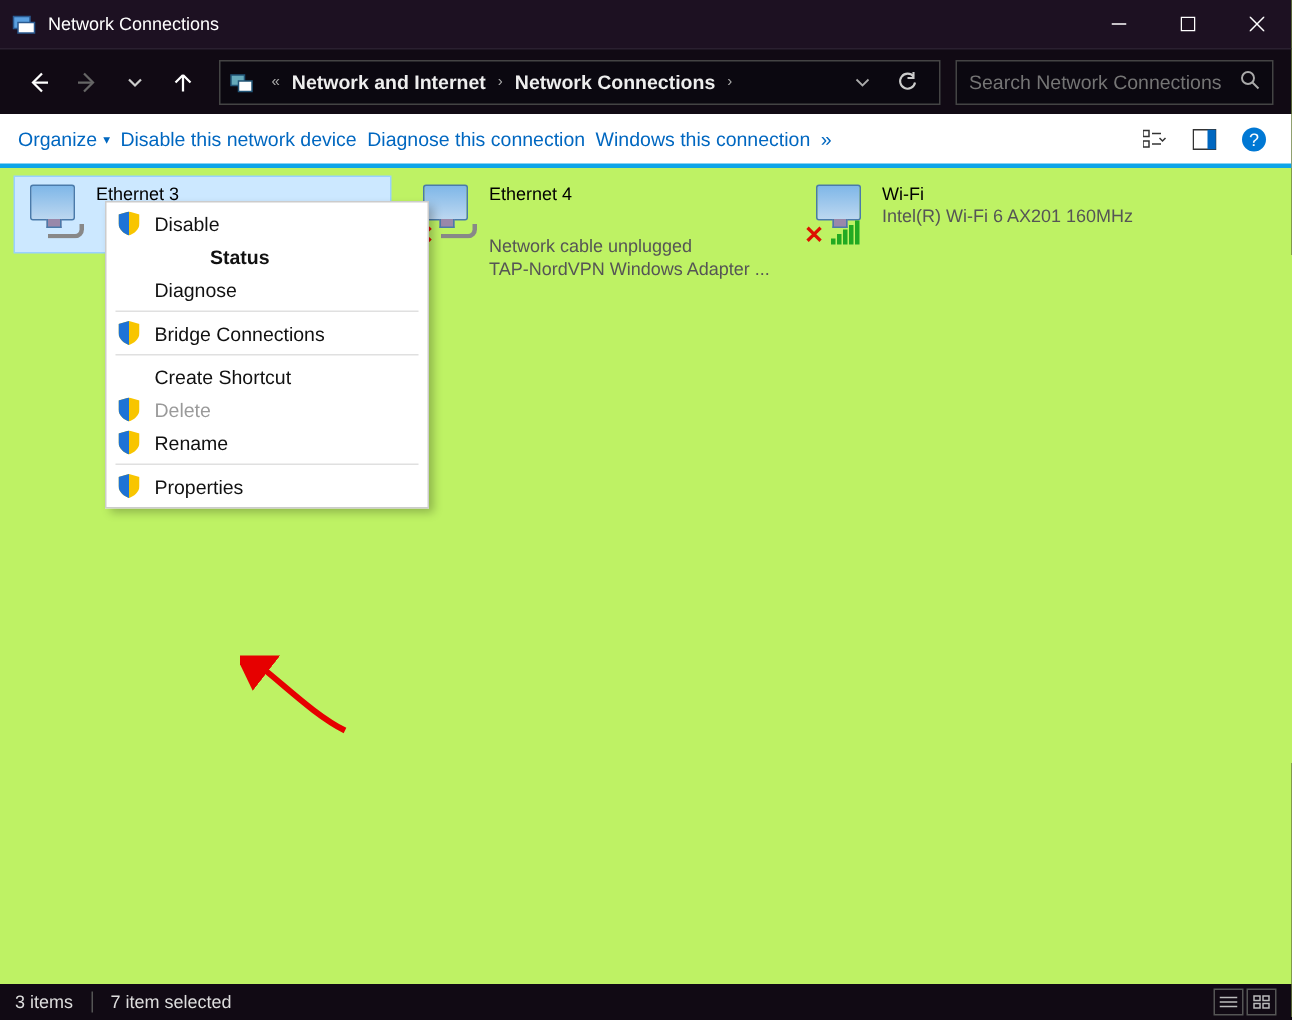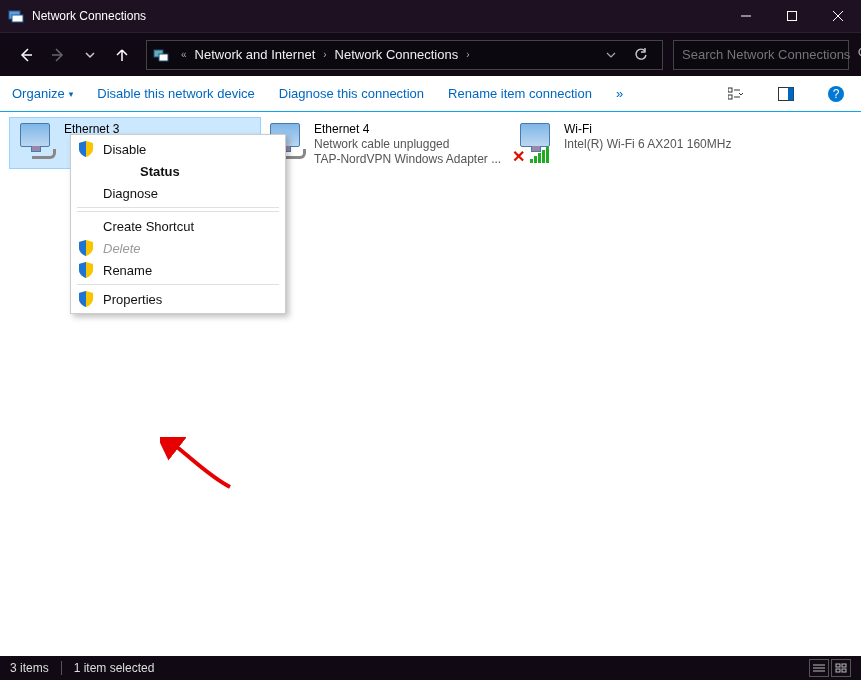--- a/index.html
+++ b/index.html
@@ -7,56 +7,56 @@
     .titlebar { height: 32px; background: #1d1122; display:flex; align-items:center; padding-left:8px; color:#fff;}
     .titlebar .icon { width:16px; height:16px; margin-right:8px; }
     .titlebar .title { font-size:12px; flex:1; }
     .titlebar .wbtn { width:46px; height:32px; display:flex; align-items:center; justify-content:center; color:#fff; }
 
     .toolbar1 { height:44px; background:#110a14; display:flex; align-items:center; padding:0 12px; gap:4px; border-top:1px solid #2a2030;}
     .navbtn { width:28px; height:28px; color:#ddd; display:flex; align-items:center; justify-content:center; }
     .navbtn.disabled { color:#666; }
     .addrbox { flex:1; height:30px; background:#0b0810; border:1px solid #444; margin:0 6px; display:flex; align-items:center; padding:0 6px; color:#eee; font-size:13px;}
     .addrbox .addicon { width:18px; height:16px; margin-right:6px; display:flex; align-items:flex-end;}
-    .addrbox .crumb { padding:0 4px; cursor:pointer; }
+    .addrbox .crumb { padding:0 4px; cursor:pointer;font-weight:bold; }
     .addrbox .car { font-size:10px; color:#aaa; padding:0 4px;}
     .addrend { width:30px; display:flex; align-items:center; justify-content:center; color:#ccc;}
-    .searchbox { width:176px; height:30px; background:#0b0810; border:1px solid #444; display:flex; align-items:center; padding:0 8px; color:#888; font-size:13px;}
+    .searchbox { width:212px; height:30px; background:#0b0810; border:1px solid #444; display:flex; align-items:center; padding:0 8px; color:#888; font-size:13px;}
     .searchbox input { flex:1; background:transparent; border:none; color:#ccc; font-size:13px; outline:none; }
     .searchbox .sicon { color:#aaa; font-size:13px;}
 
-    .cmdbar { height:36px; background:#fff; display:flex; align-items:center; padding:12px 12px; gap:24px; font-size:13px; color:#0067c0; border-bottom:1px solid #0ea5e9;}
+    .cmdbar { height:36px; background:#fff; display:flex; align-items:center; padding:12px 12px; gap:7px; font-size:13px; color:#0067c0; border-bottom:3px solid #0ea5e9;}
     .cmdbar .link { display:flex; align-items:center; cursor:pointer; }
     .cmdbar .drop::after { content:"▾"; font-size:9px; margin-left:4px;}
     .cmdbar .spacer { flex:1; }
     .cmdbar .ricon { width:26px; height:26px; color:#333; display:flex; align-items:center; justify-content:center; }
     .cmdbar .help { color:#0078d4;}
 
-    .content { flex:1; background:#ffffff; position:relative; display:flex; align-items:flex-start; padding:6px 10px; gap:0;}
+    .content { flex:1; background:#bef264; position:relative; display:flex; align-items:flex-start; padding:6px 10px; gap:12px;}
 
     .adapter { display:flex; width:250px; height:50px; padding:3px 2px; }
     .adapter.selected { background:#cce8ff; outline:1px solid #99d1ff; }
     .adapter .aicon-wrap { width:52px; height:44px; position:relative; }
     .adapter-text { flex:1; font-size:12px; line-height:15px; color:#222; padding-top:1px;}
     .adapter-text .aname { color:#000; }
-    .adapter-text .asub { color:#555; }
+    .adapter-text .asub { color:#555;margin-top:20px; }
     .adapter-text .adev { color:#555; }
 
     
     .mon { position:absolute; width:30px; height:24px; left:8px; top:2px; background:linear-gradient(#7fb7e8,#bcd7f0); border:1px solid #4a7aaa; border-radius:2px;}
     .mon::after { content:""; position:absolute; bottom:-6px; left:10px; width:8px; height:5px; background:#98a; border:1px solid #4a7aaa; border-top:none; }
     .cable { position:absolute; width:24px; height:10px; left:20px; top:28px; border-bottom:3px solid #888; border-right:3px solid #888; border-radius:0 0 6px 0;}
     .overlay-x { position:absolute; left:2px; top:26px; color:#d10; font-weight:bold; font-size:16px; }
     .overlay-bars { position:absolute; left:18px; top:26px; display:flex; align-items:flex-end; gap:1px;}
     .overlay-bars i { width:3px; background:#2a2; display:block;}
     .overlay-bars i:nth-child(1){height:4px}.overlay-bars i:nth-child(2){height:7px}.overlay-bars i:nth-child(3){height:10px}.overlay-bars i:nth-child(4){height:13px}.overlay-bars i:nth-child(5){height:16px}
 
     .context-menu { position:absolute; left:70px; top:22px; width:216px; background:#fff; border:1px solid #ccc; box-shadow: 3px 3px 6px rgba(0,0,0,0.25); padding:3px 2px; font-size:13px; color:#111;}
     .context-menu .mi { height:22px; display:flex; align-items:center; padding:0 8px 0 30px; position:relative; cursor:default;text-align:center;}
-    .context-menu .mi.disabled { color:#9a9a9a;font-style:italic; }
+    .context-menu .mi.disabled { color:#9a9a9a; }
     .context-menu .sep { height:1px; background:#e0e0e0; margin:3px 4px; }
     .shield { position:absolute; left:6px; top:3px; width:14px; height:16px;}
     .bold { font-weight:600;margin-left:37px; }
 
     .arrow-annot { position:absolute; left:160px; top:325px; }
 
     .statusbar { height:24px; background:#110a14; color:#ddd; font-size:12px; display:flex; align-items:center; padding:0 10px;justify-content:space-between;}
     .statusbar .sitem { padding-right:12px; }
     .statusbar .sdiv { width:1px; height:14px; background:#555; margin-right:12px;}
     .sb-right { margin-left:auto; display:flex; gap:2px;}
@@ -147,21 +147,21 @@
           <circle cx="5" cy="5" r="4" fill="none" stroke="#aaa" stroke-width="1.3"></circle>
           <line x1="8" y1="8" x2="12" y2="12" stroke="#aaa" stroke-width="1.3"></line>
         </svg></span>
   </div>
 </div>
 
 <div class="cmdbar">
   <span class="link drop">Organize</span>
   <span class="link">Disable this network device</span>
   <span class="link">Diagnose this connection</span>
-  <span class="link">Rename item connection</span>
+  <span class="link">Windows this connection</span>
   <span class="link">»</span>
   <span class="spacer"></span>
   <span class="ricon">
       <svg width="16" height="14" viewBox="0 0 16 14">
         <rect x="0" y="1" width="4" height="4" fill="none" stroke="#333"></rect>
         <rect x="0" y="8" width="4" height="4" fill="none" stroke="#333"></rect>
         <line x1="6" y1="3" x2="12" y2="3" stroke="#333"></line>
         <line x1="6" y1="10" x2="12" y2="10" stroke="#333"></line>
         <path d="M13 6 l2 2 l2 -2" fill="none" stroke="#333" transform="translate(-2,0)"></path>
       </svg>
@@ -233,20 +233,27 @@
           </svg></span>
       <span>Disable</span>
     </div>
     <div class="mi">
       <span class="bold">Status</span>
     </div>
     <div class="mi">
       <span>Diagnose</span>
     </div>
     <div class="sep"></div>
+    <div class="mi">
+      <span class="shield"><svg width="14" height="16" viewBox="0 0 14 16">
+            <path d="M7 0 L14 2 V8 C14 12 10 15 7 16 C4 15 0 12 0 8 V2 Z" fill="#f8c500"></path>
+            <path d="M7 0 L7 16 C4 15 0 12 0 8 V2 Z" fill="#1e73d6"></path>
+          </svg></span>
+      <span>Bridge Connections</span>
+    </div>
     <div class="sep"></div>
     <div class="mi">
       <span>Create Shortcut</span>
     </div>
     <div class="mi disabled">
       <span class="shield"><svg width="14" height="16" viewBox="0 0 14 16">
             <path d="M7 0 L14 2 V8 C14 12 10 15 7 16 C4 15 0 12 0 8 V2 Z" fill="#f8c500"></path>
             <path d="M7 0 L7 16 C4 15 0 12 0 8 V2 Z" fill="#1e73d6"></path>
           </svg></span>
       <span>Delete</span>
@@ -277,21 +284,21 @@
         </defs>
       <path d="M70,50 C50,40 30,20 12,6" fill="none" stroke="#e60000" stroke-width="4" marker-end="url(#ah)"></path>
     </svg>
   </div>
 
 </div>
 
 <div class="statusbar">
   <span class="sitem">3 items</span>
   <span class="sdiv"></span>
-  <span class="sitem">1 item selected</span>
+  <span class="sitem">7 item selected</span>
   <span class="sb-right">
     <span class="vbtn">
         <svg width="12" height="10">
           <line x1="0" y1="2" x2="12" y2="2" stroke="#bbb"></line>
           <line x1="0" y1="5" x2="12" y2="5" stroke="#bbb"></line>
           <line x1="0" y1="8" x2="12" y2="8" stroke="#bbb"></line>
         </svg>
       </span>
     <span class="vbtn">
         <svg width="12" height="10">

